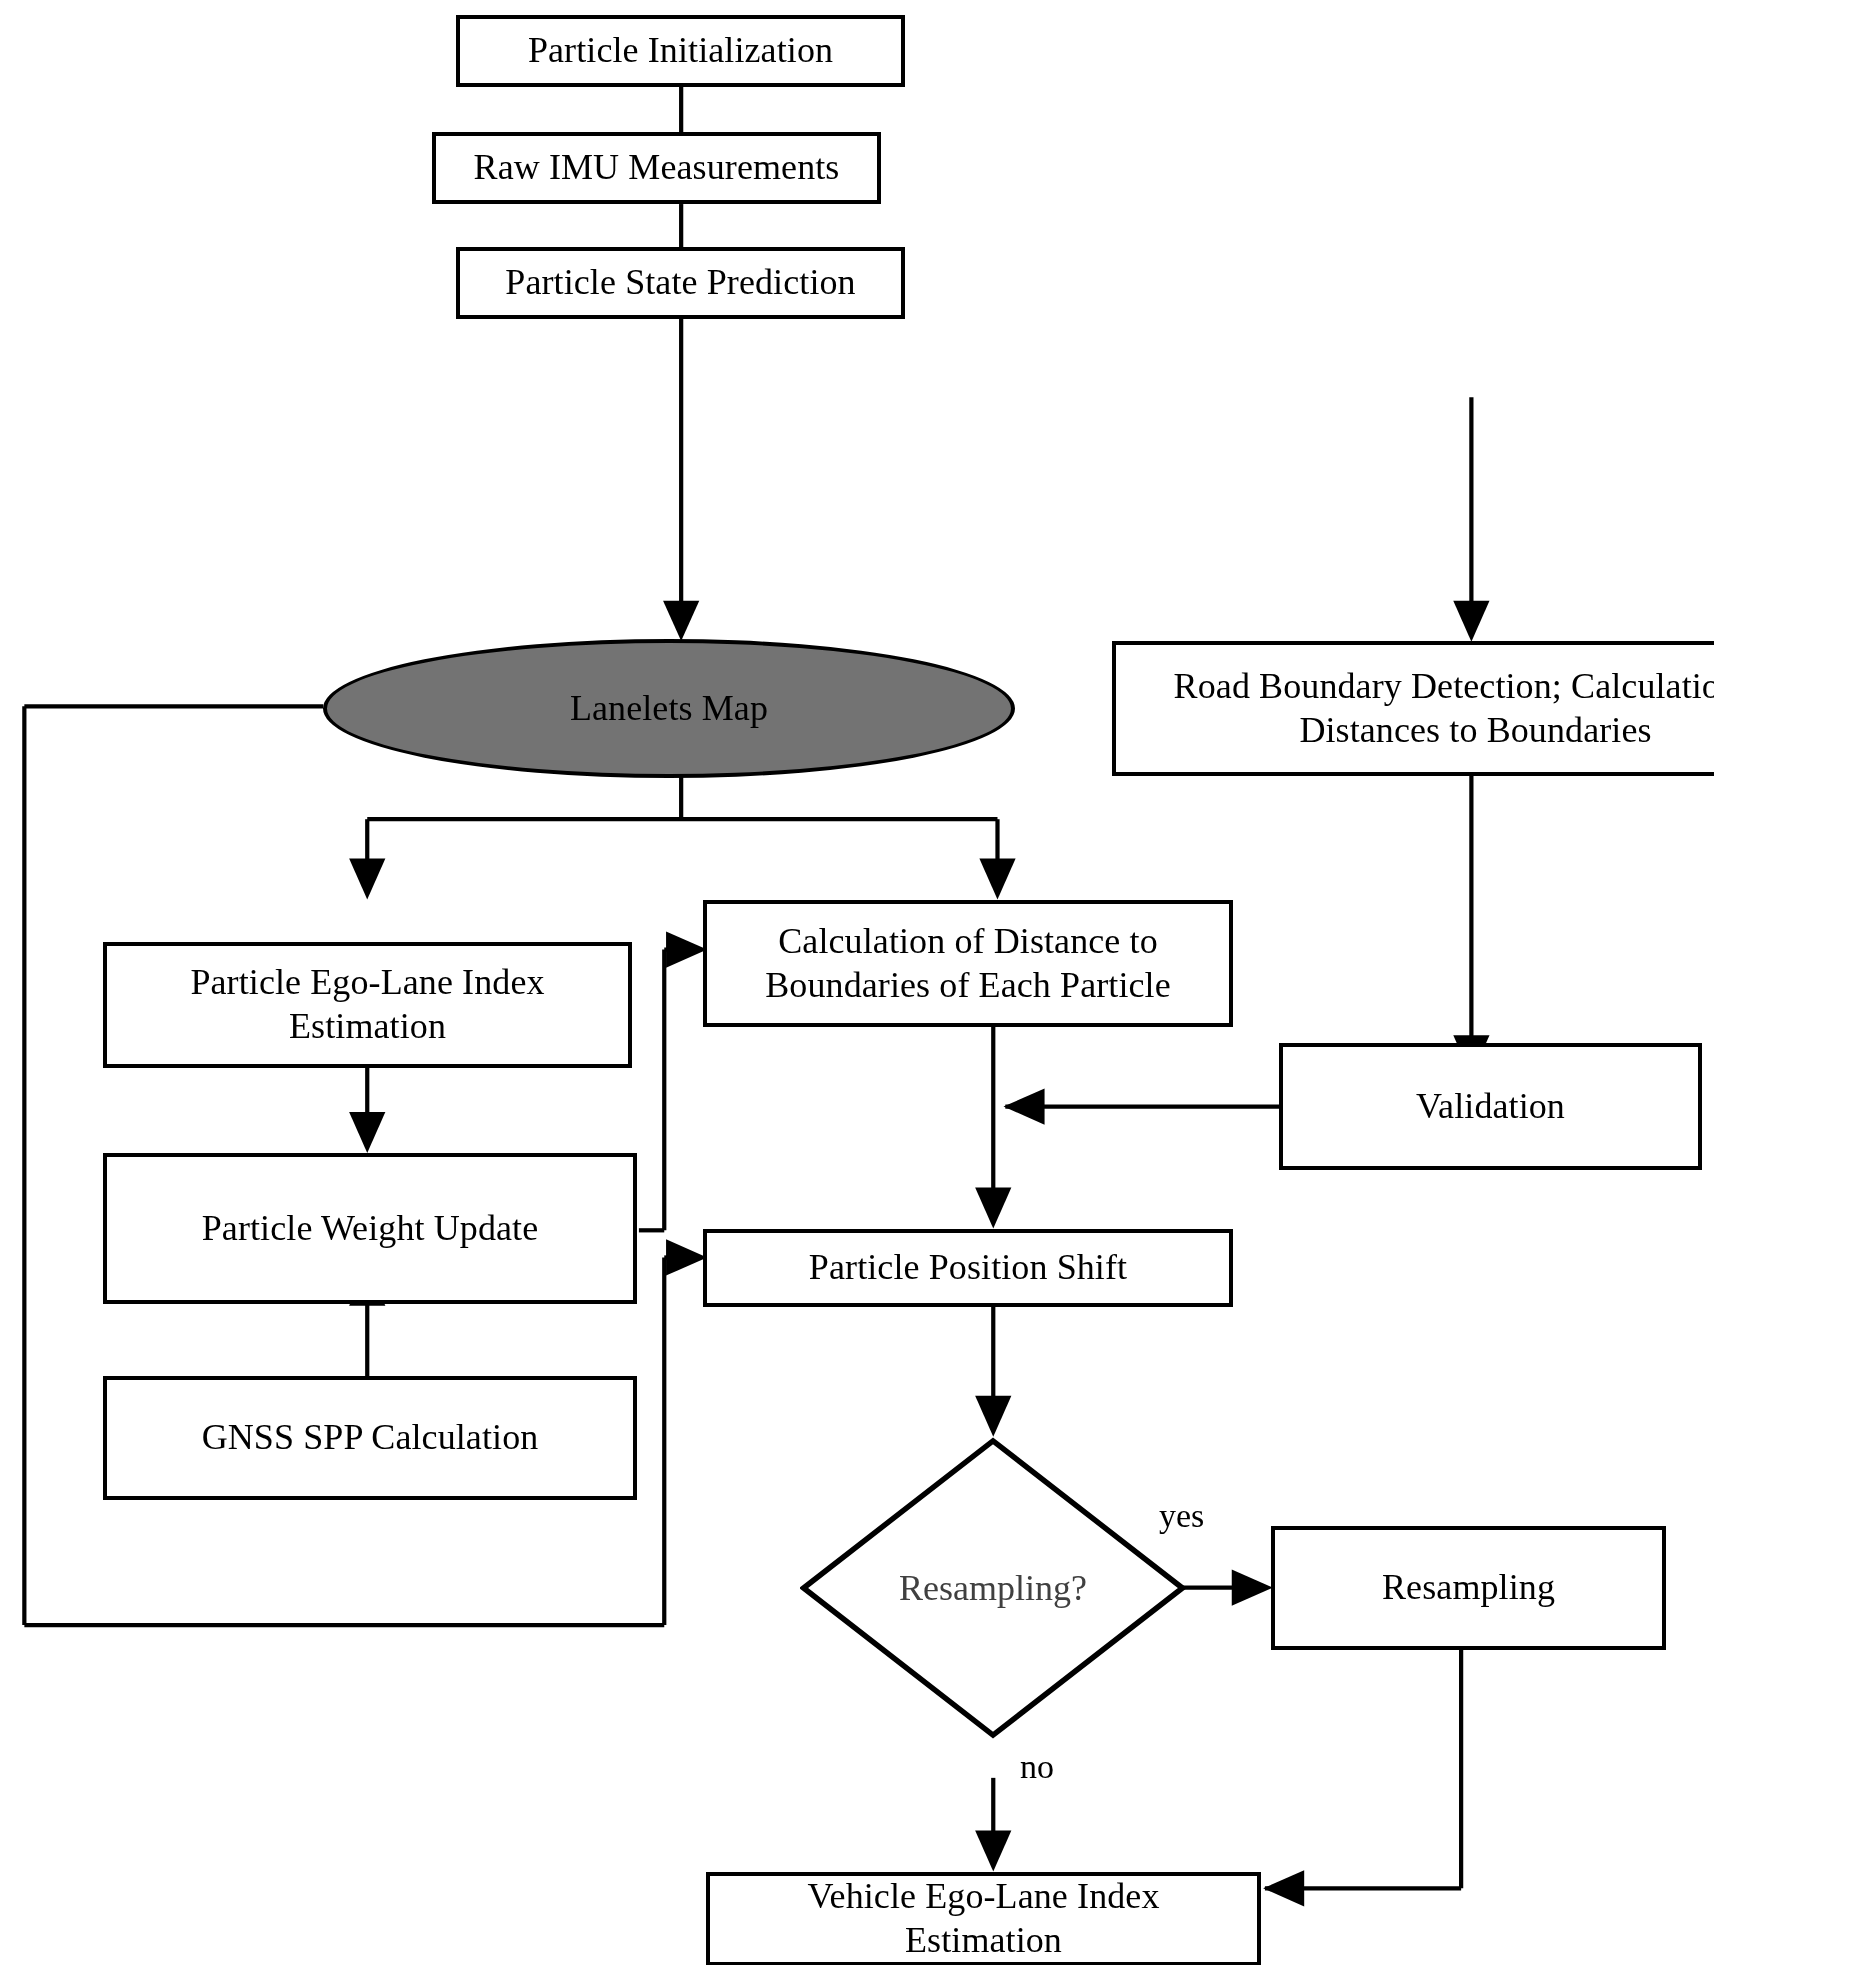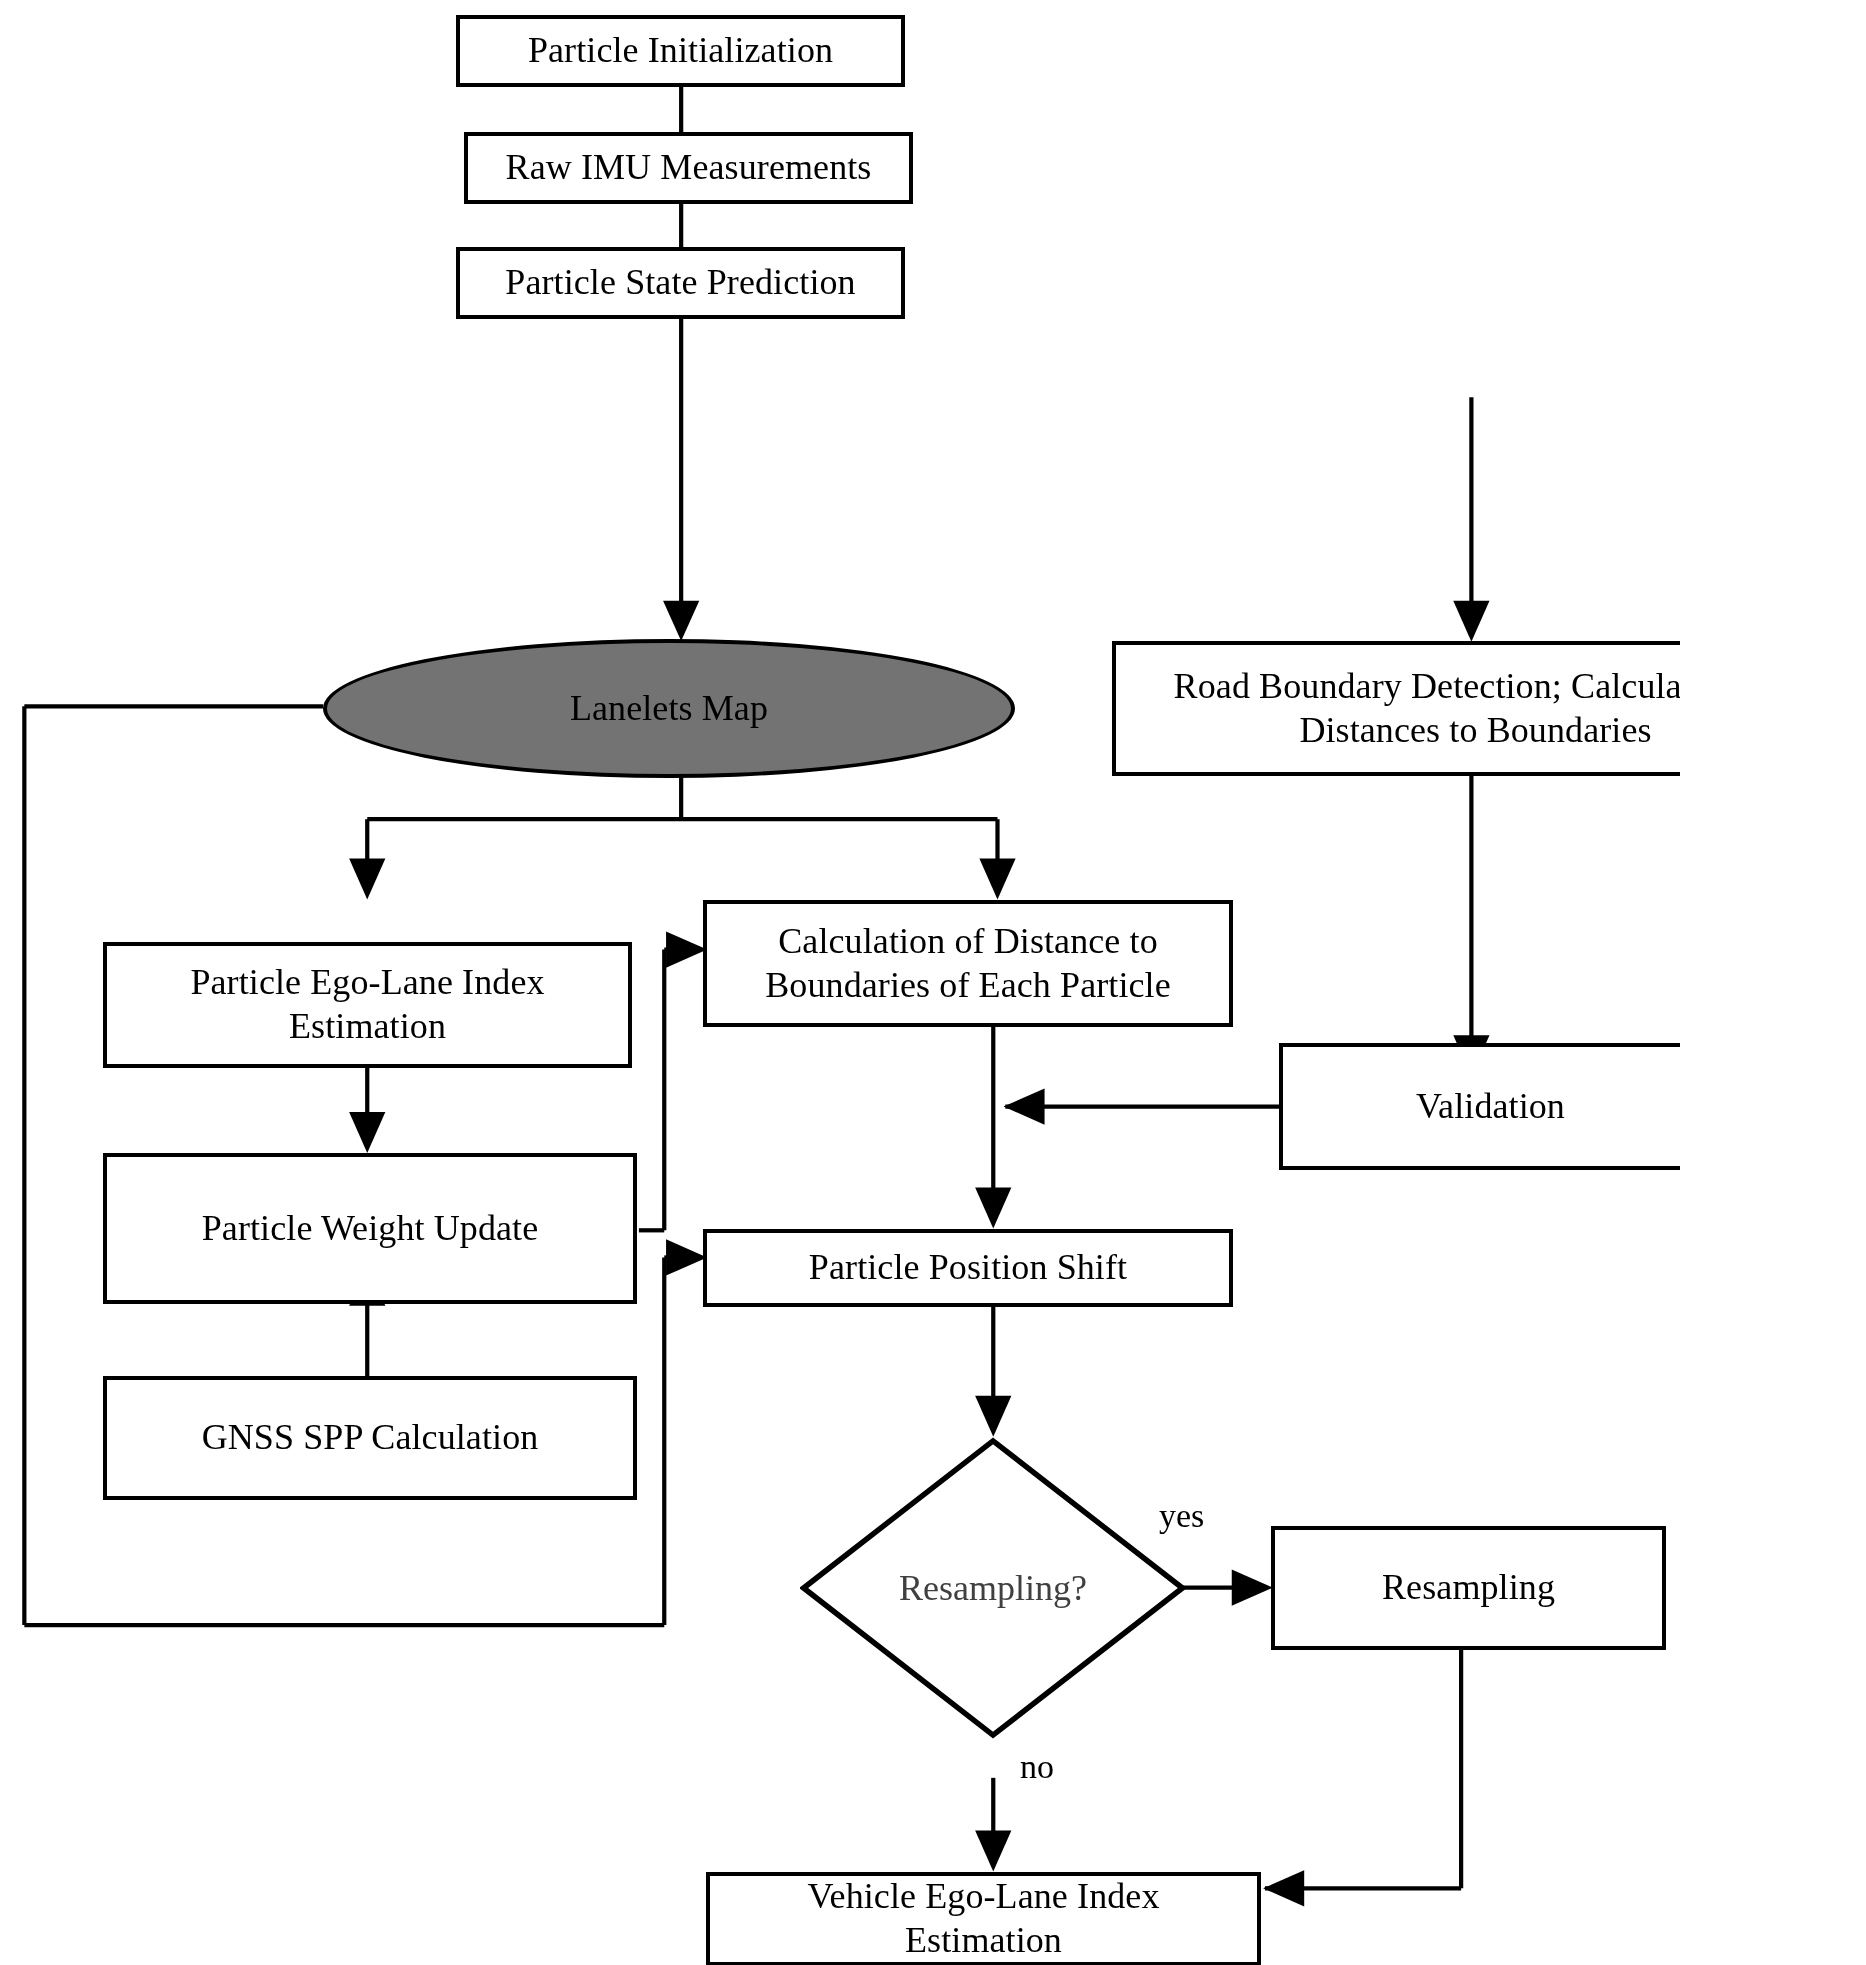--- a/index.html
+++ b/index.html
@@ -7,20 +7,21 @@
     padding: 0;
     background: #ffffff;
   }
   #canvas {
     position: relative;
     width: 1680px;
     height: 1965px;
     background: #ffffff;
     font-family: "Liberation Serif", "DejaVu Serif", serif;
     overflow: hidden;
+    padding-left: 34px;
   }
   svg#wires {
     position: absolute;
     left: 0;
     top: 0;
     width: 1867px;
     height: 1965px;
     pointer-events: none;
   }
   .node {
@@ -149,21 +150,21 @@
       <polygon points="2040,2600 2040,2660 2108,2630"></polygon>
       <polygon points="1615,3032 1675,3032 1645,3100"></polygon>
       <polygon points="2160,3098 2160,3158 2092,3128"></polygon>
     </g>
   </svg>
 
   <div class="node box" style="left:456px; top:15px; width:449px; height:72px;">
     <span class="node-label">Particle Initialization</span>
   </div>
 
-  <div class="node box" style="left:464px; top:132px; width:449px; height:72px;text-align:center;">
+  <div class="node box" style="left:432px; top:132px; width:449px; height:72px;text-align:center;">
     <span class="node-label">Raw IMU Measurements</span>
   </div>
 
   <div class="node box" style="left:456px; top:247px; width:449px; height:72px;">
     <span class="node-label">Particle State Prediction</span>
   </div>
 
   <div class="node ellipse" style="left:323px; top:639px; width:692px; height:139px;">
     <span class="node-label">Lanelets Map</span>
   </div>

